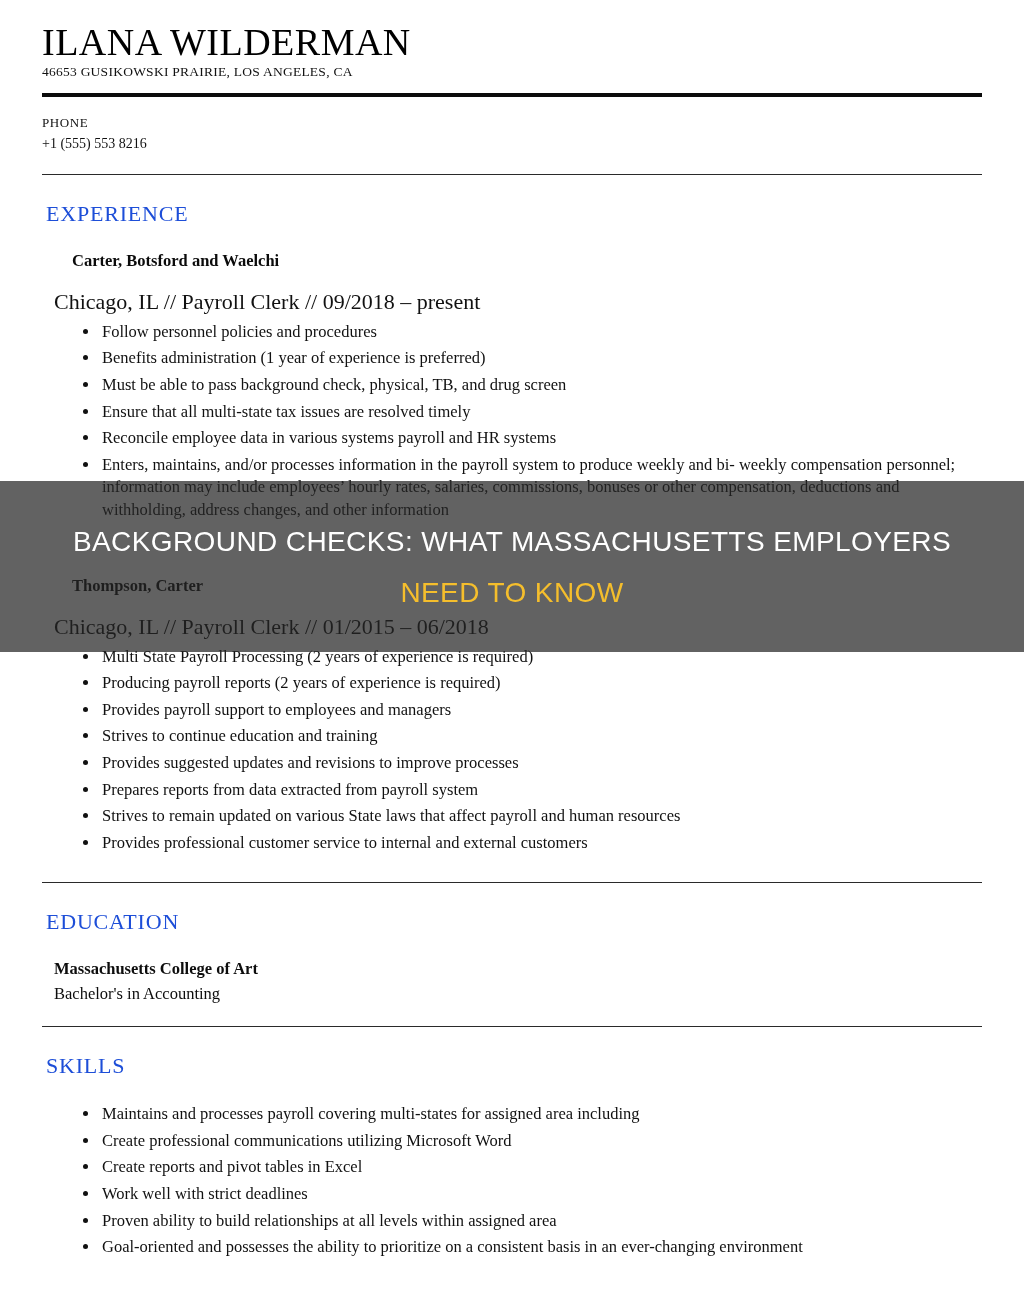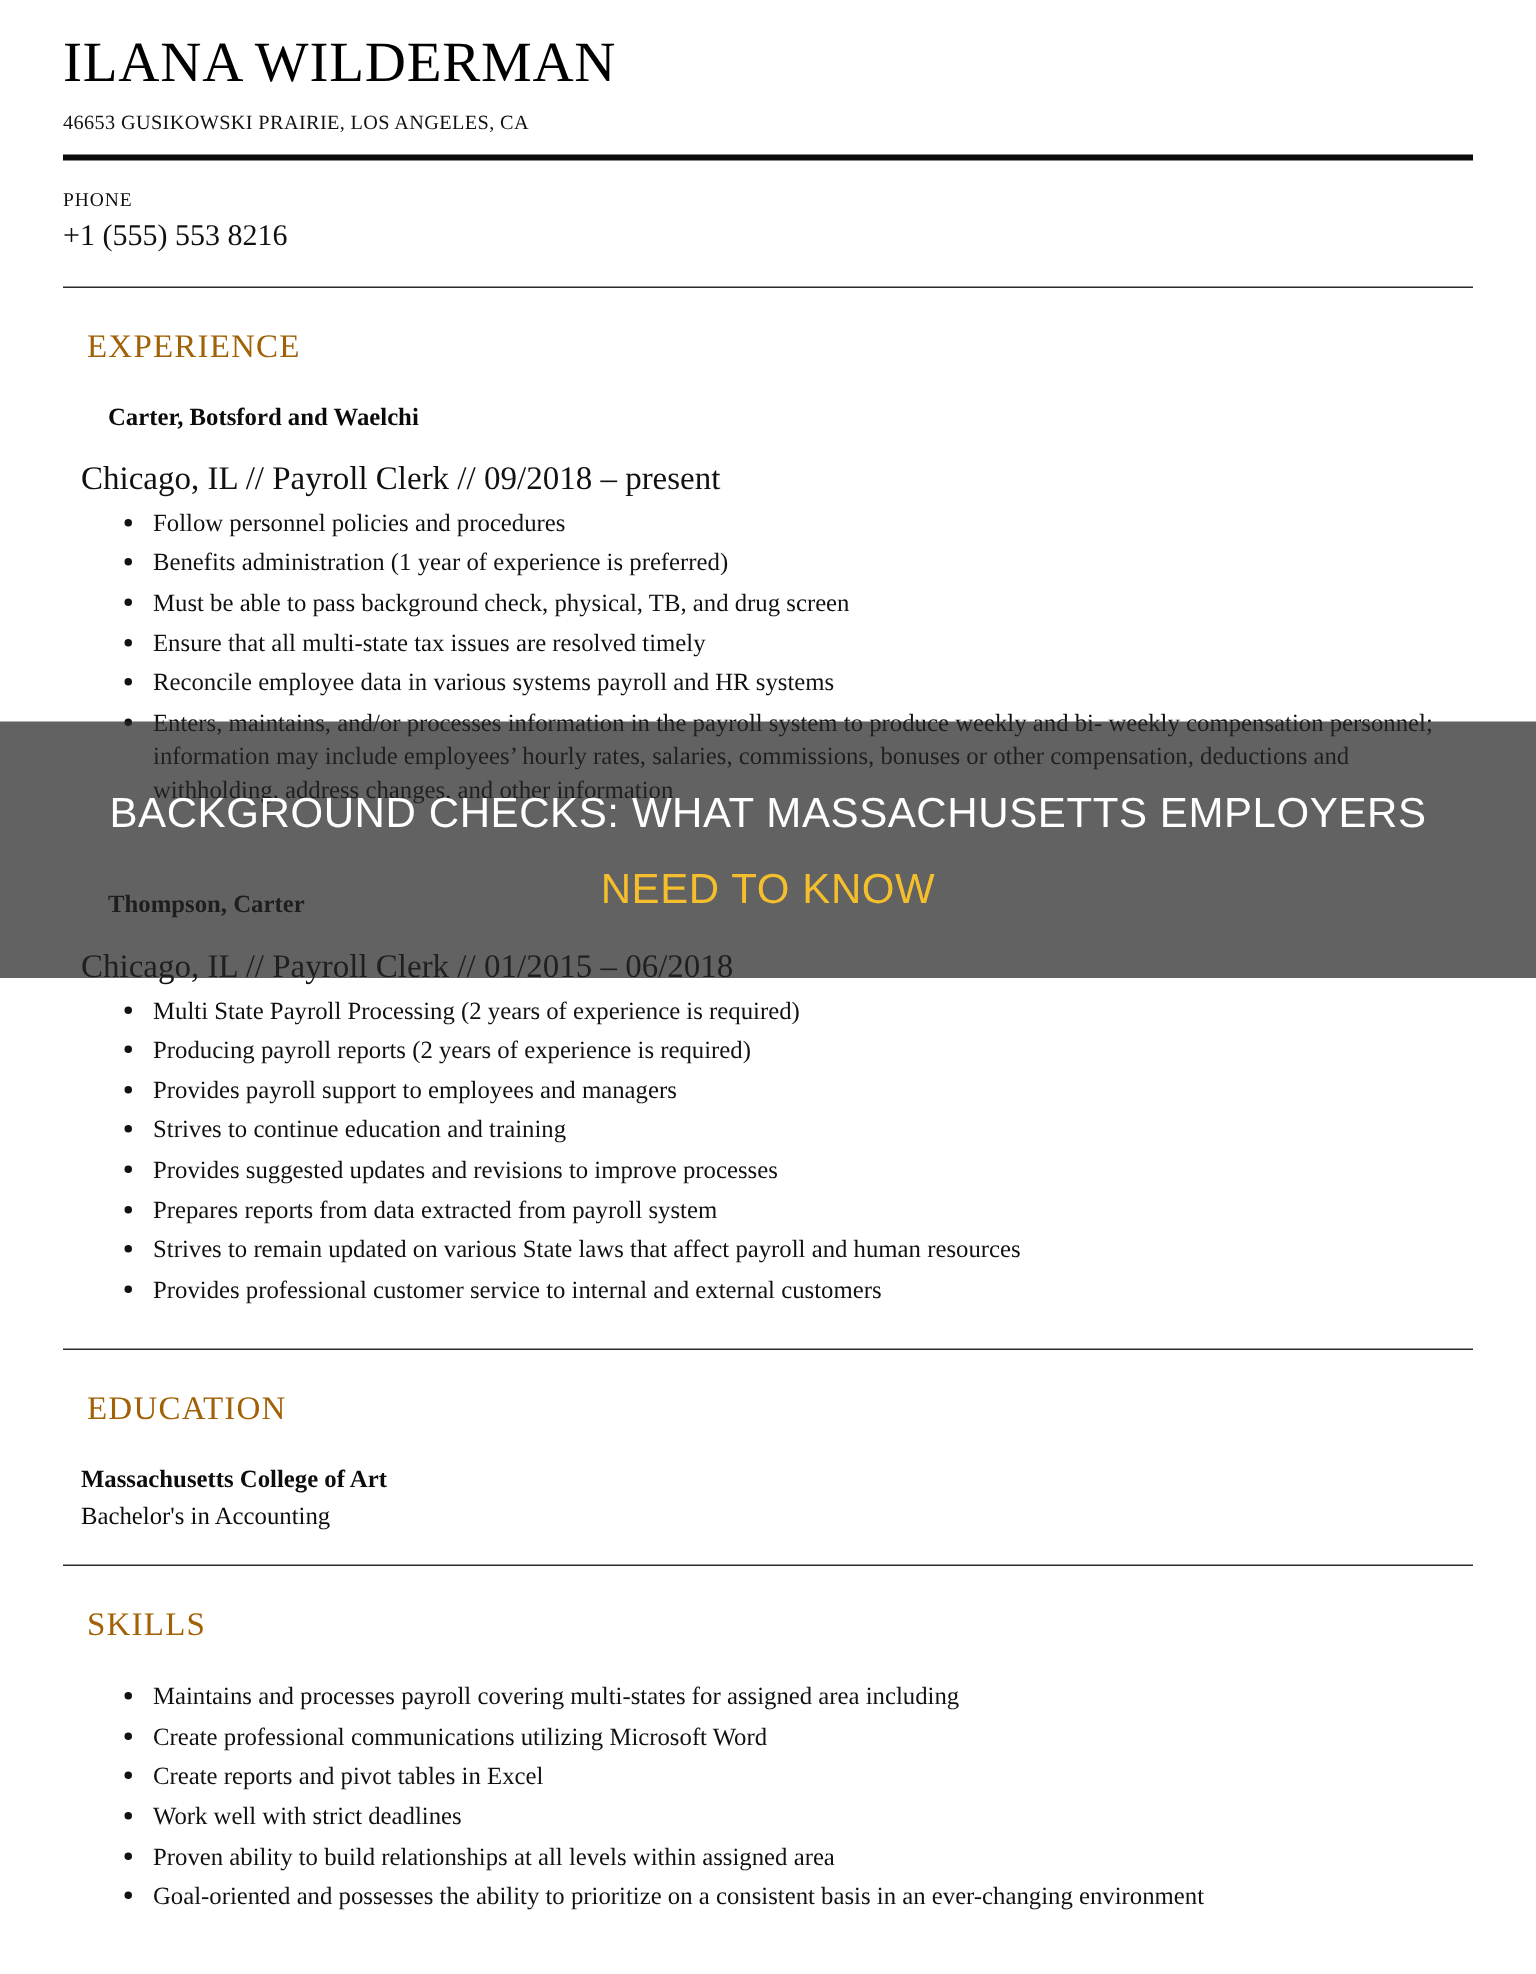--- a/index.html
+++ b/index.html
@@ -33,21 +33,20 @@
     letter-spacing: 0.5px;
     font-weight: 400;
     margin: 0;
     padding-top: 22px;
     line-height: 1.1;
     color: #000;
   }
   .address {
     font-size: 13.5px;
     letter-spacing: 0.25px;
-    margin-top: 10px;
     color: #111;
   }
 
   .rule-thick {
     border: 0;
     border-top: 4px solid #0b0b0b;
     margin: 13px 0 0 0;
   }
   .rule-thin {
     border: 0;
@@ -58,35 +57,35 @@
   .contact-block {
     padding-top: 18px;
     padding-bottom: 22px;
   }
   .contact-label {
     font-size: 13px;
     letter-spacing: 0.6px;
     color: #111;
   }
   .contact-value {
-    font-size: 20px;
+    font-size: 14px;
     margin-top: 5px;
     color: #111;
   }
 
   
   .section {
     padding-top: 26px;
   }
   .section-title {
     font-size: 22px;
     letter-spacing: 0.8px;
     font-weight: 400;
-    margin: 0 0 24px 16px;
-    color: #a16207;
+    margin: 0 0 24px 4px;
+    color: #1d4ed8;
   }
   .section-pad-bottom {
     padding-bottom: 22px;
   }
 
   .entry {
     margin-left: 12px;
     margin-bottom: 6px;
   }
   .entry-title {

